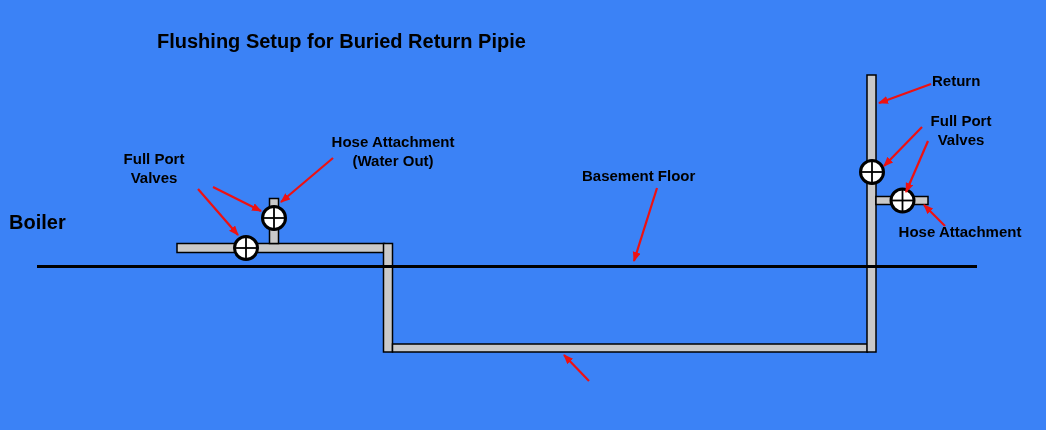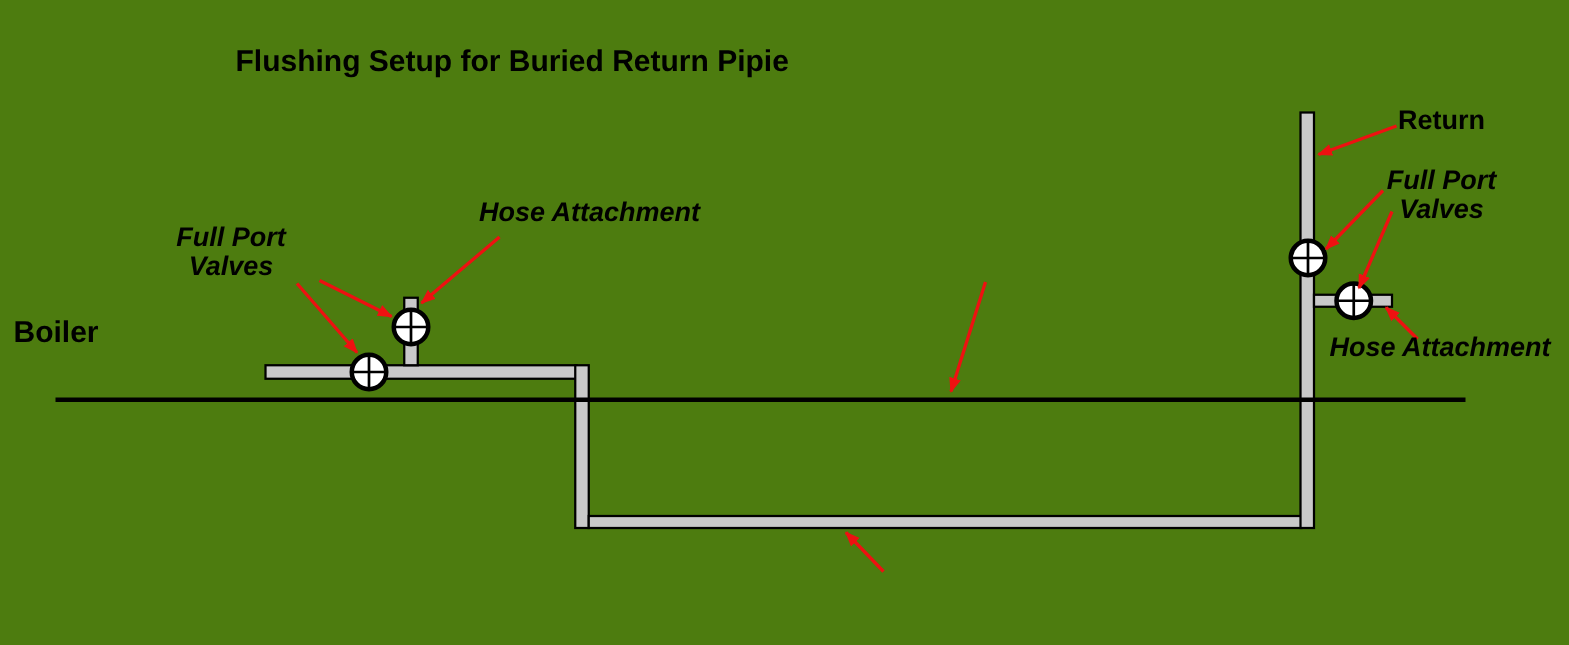--- a/index.html
+++ b/index.html
@@ -1,32 +1,32 @@
 <!DOCTYPE html>
 <html><head>
 <meta charset="utf-8">
 <style>
   html,body{margin:0;padding:0;background:#ffffff;}
   .stage{
     position:relative;
     width:1046px;height:430px;
-    background:#4d7c0f;
+    background:#3b82f6;
     font-family:"Liberation Sans", sans-serif;
     overflow:hidden;
   }
   .diagram-svg{position:absolute;left:0;top:0;}
   .label{
     position:absolute;
     font-weight:bold;
-    font-size:18px;
+    font-size:15px;
     line-height:19px;
     color:#000000;
     white-space:nowrap;
   }
-  .label span{display:block;font-style:italic;}
+  .label span{display:block;}
   .center{text-align:center;}
   .title{font-size:20px;line-height:24px;}
   .boiler{font-size:20px;line-height:24px;}
   .pipe{stroke:#000000;stroke-width:1.5;}
   .floor{stroke-linecap:butt;}
   .valve-circle{fill:#ffffff;stroke:#000000;stroke-width:3;}
   .valve-cross{stroke:#000000;stroke-width:1.8;fill:none;}
   .arrow{fill:none;stroke-width:2.2;}
   #ah polygon{stroke:none;}
 </style>
@@ -93,22 +93,24 @@
 
   <div class="label boiler" style="left:9px;top:210px;">Boiler</div>
 
   <div class="label center" style="left:108px;top:149px;width:92px;">
     <span>Full Port</span>
     <span>Valves</span>
   </div>
 
   <div class="label center" style="left:317px;top:132px;width:152px;">
     <span>Hose Attachment</span>
+    <span>(Water Out)</span>
   </div>
 
+  <div class="label" style="left:582px;top:166px;">Basement Floor</div>
 
   <div class="label" style="left:932px;top:71px;">Return</div>
 
   <div class="label center" style="left:916px;top:111px;width:90px;">
     <span>Full Port</span>
     <span>Valves</span>
   </div>
 
   <div class="label center" style="left:883px;top:222px;width:154px;">
     <span>Hose Attachment</span>

